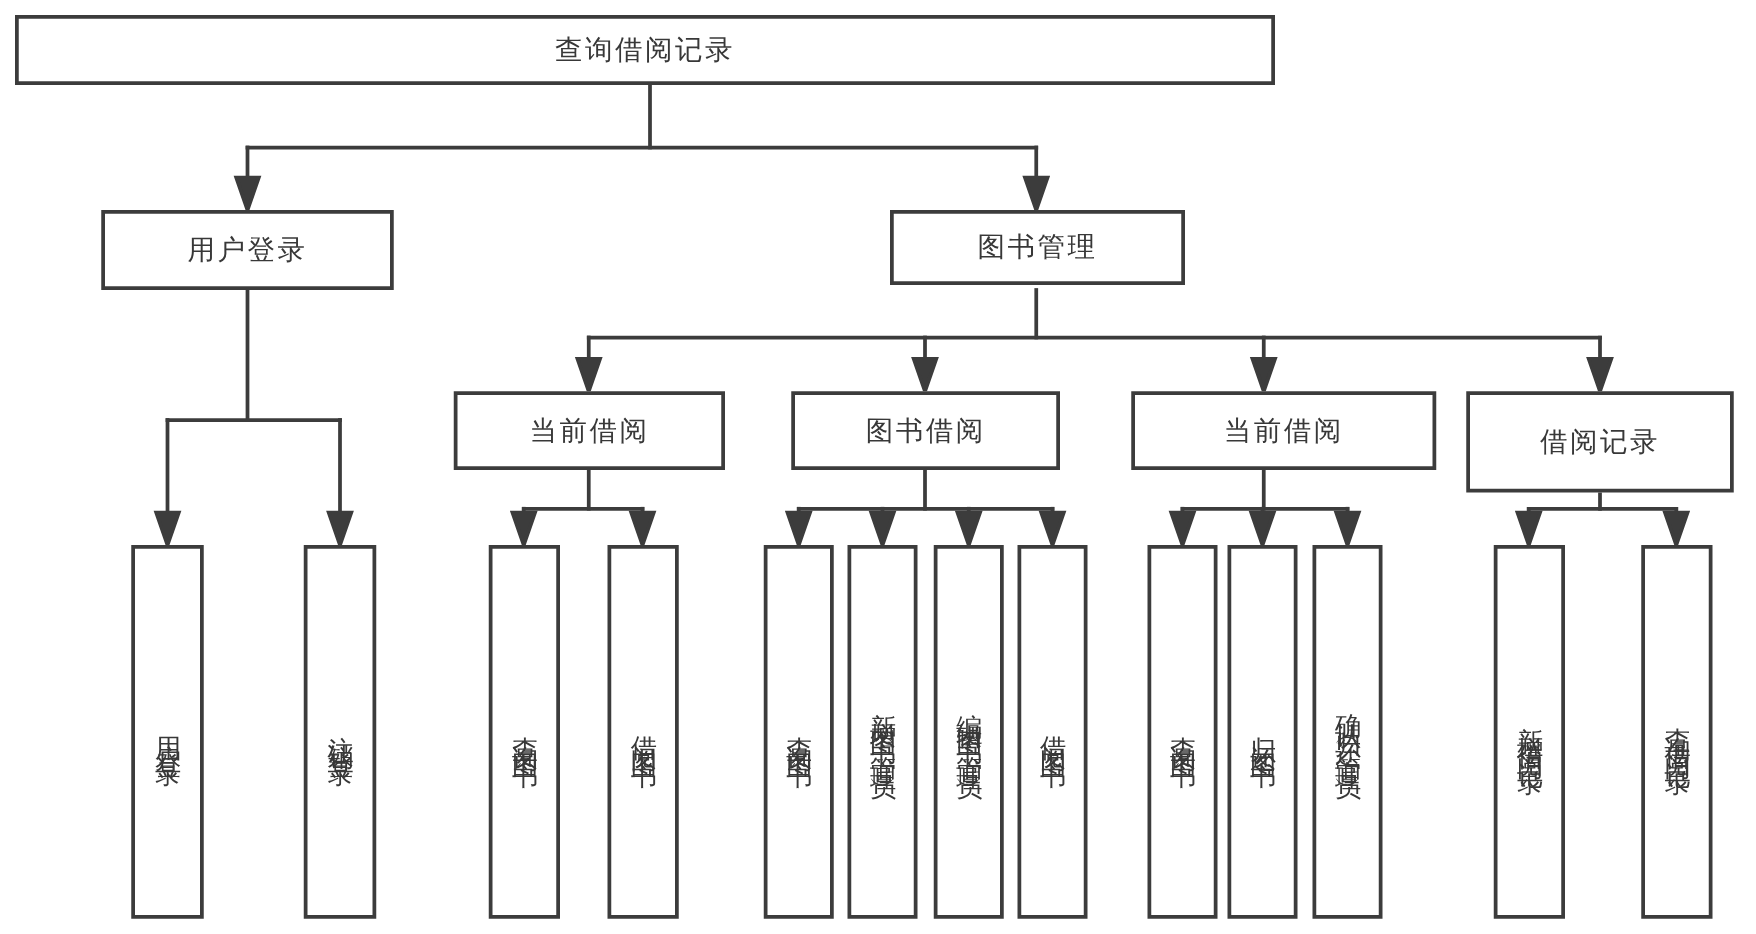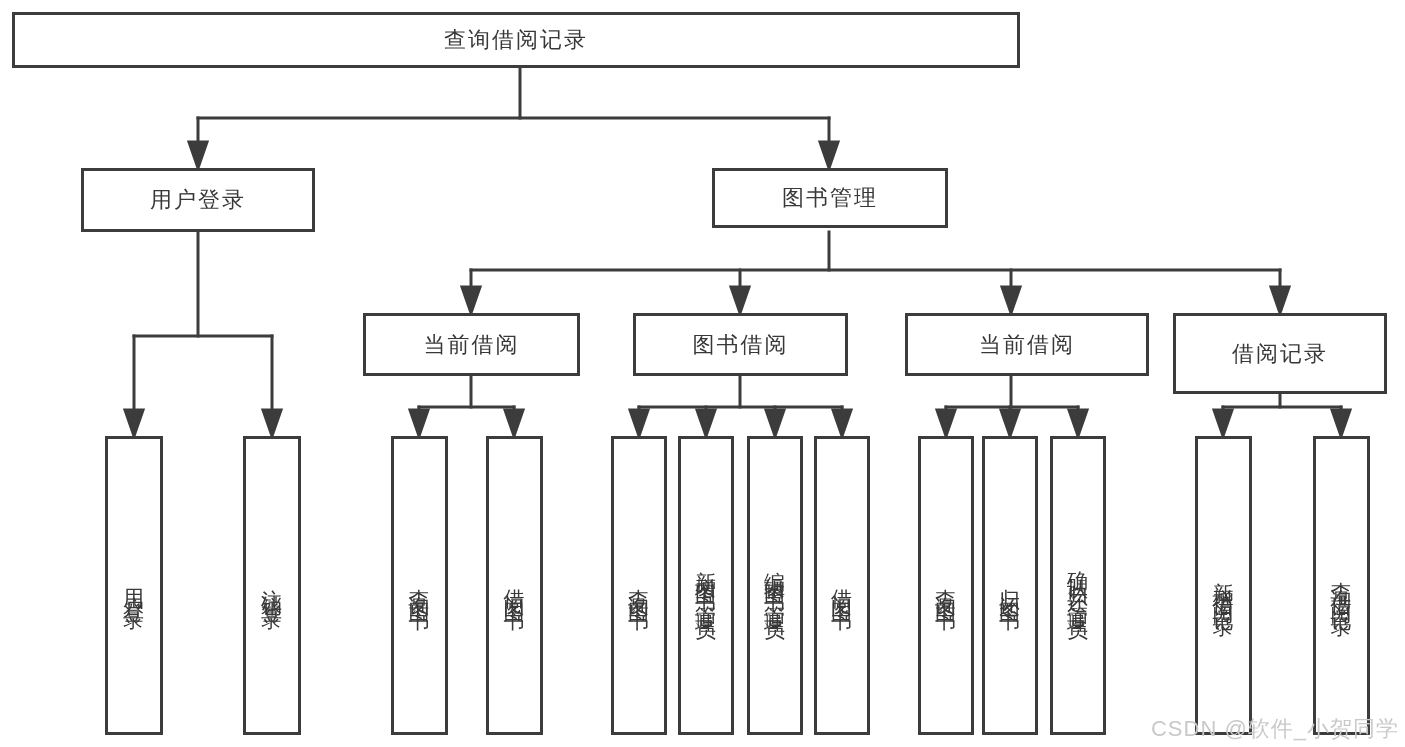--- a/index.html
+++ b/index.html
@@ -183,15 +183,14 @@
     <span>确认归还（管理员）</span>
   </div>
 
   <div class="box v-box leaf n-br0">
     <span>新增借阅记录</span>
   </div>
   <div class="box v-box leaf n-br1">
     <span>查询借阅记录</span>
   </div>
 
-  <div class="watermark">CSDN @软件_小贺同学</div>
 
 </div>
 
 </body></html>

